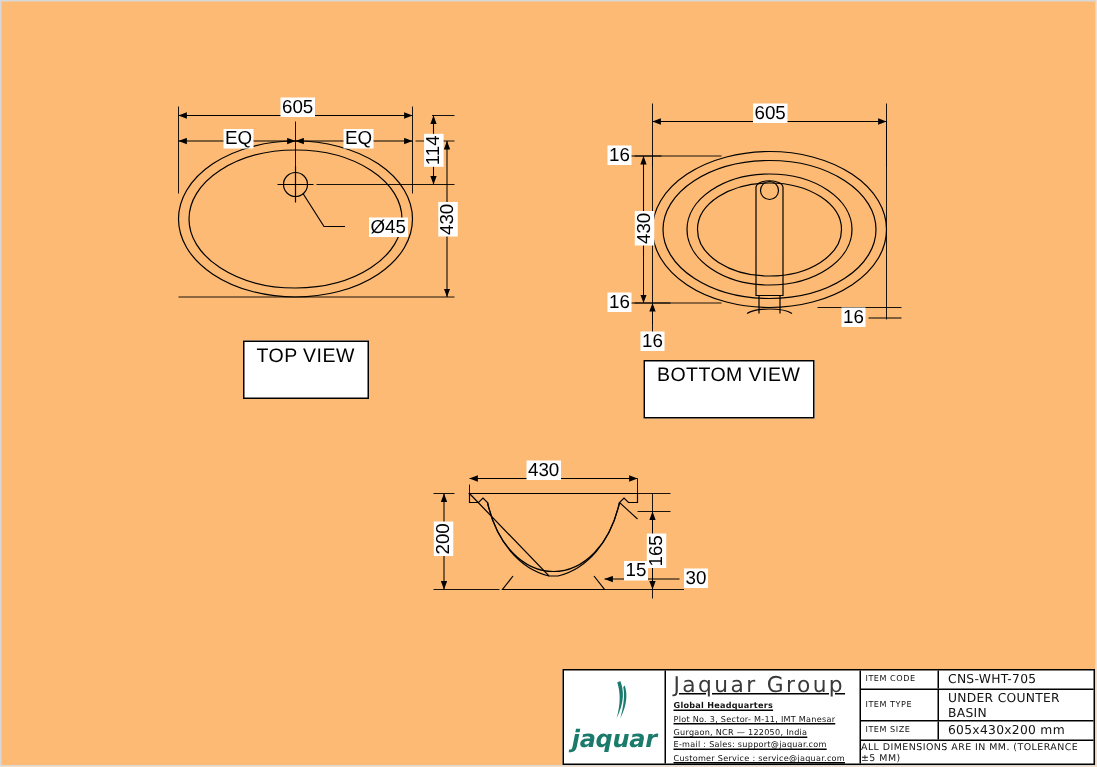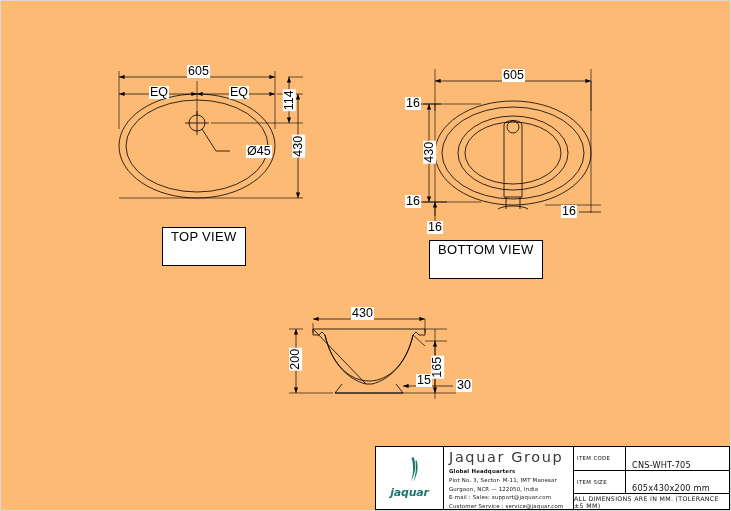--- a/index.html
+++ b/index.html
@@ -71,33 +71,34 @@
     box-sizing: border-box;
     display: flex;
     flex-direction: column;
     align-items: center;
     justify-content: center;
     padding-bottom: 2px;
   }
   #tb-logo .swoosh { line-height: 0; }
   #tb-logo .wordmark {
     font-family: "DejaVu Sans", sans-serif;
-    font-size: 11px;
+    font-size: 16px;
     font-weight: 600;
     font-style: italic;
     letter-spacing: -0.2px;
     margin-top: 1px;
   }
   #tb-company {
     width: 130px;
     border-right: 1.2px solid #000;
     box-sizing: border-box;
     padding: 3px 4px 4px 5px;
     display: flex;
     flex-direction: column;
+    text-decoration: underline;
   }
   #tb-company .brand {
     font-family: "DejaVu Sans", sans-serif;
     font-size: 14.5px;
     letter-spacing: 1.6px;
     color: #3a3a3a;
     line-height: 1.05;
     margin-bottom: 2px;
   }
   #tb-company .addr-line {
@@ -113,21 +114,21 @@
     flex: 1;
     display: flex;
     flex-direction: column;
     box-sizing: border-box;
   }
   .tb-row {
     flex: 1;
     display: flex;
     border-bottom: 1.2px solid #000;
     box-sizing: border-box;
-    align-items: flex-end;
+    align-items: flex-start;
   }
   .tb-row .key {
     width: 52px;
     border-right: 1.2px solid #000;
     box-sizing: border-box;
     align-self: stretch;
     display: flex;
     align-items: center;
     padding-left: 3px;
     font-family: "DejaVu Sans", sans-serif;
@@ -319,20 +320,24 @@
       <div class="addr-line">E-mail :  Sales:  support@jaquar.com</div>
       <div class="addr-line">Customer Service :   service@jaquar.com</div>
     </div>
 
     <div id="tb-items">
       <div class="tb-row">
         <div class="key">ITEM CODE</div>
         <div class="val">CNS-WHT-705</div>
       </div>
       <div class="tb-row">
+        <div class="key">ITEM TYPE</div>
+        <div class="val">UNDER COUNTER BASIN</div>
+      </div>
+      <div class="tb-row">
         <div class="key">ITEM SIZE</div>
         <div class="val">605x430x200 mm</div>
       </div>
       <div id="tb-note">ALL DIMENSIONS ARE IN MM. (TOLERANCE ±5 MM)</div>
     </div>
 
   </div>
 
 </div>
 

